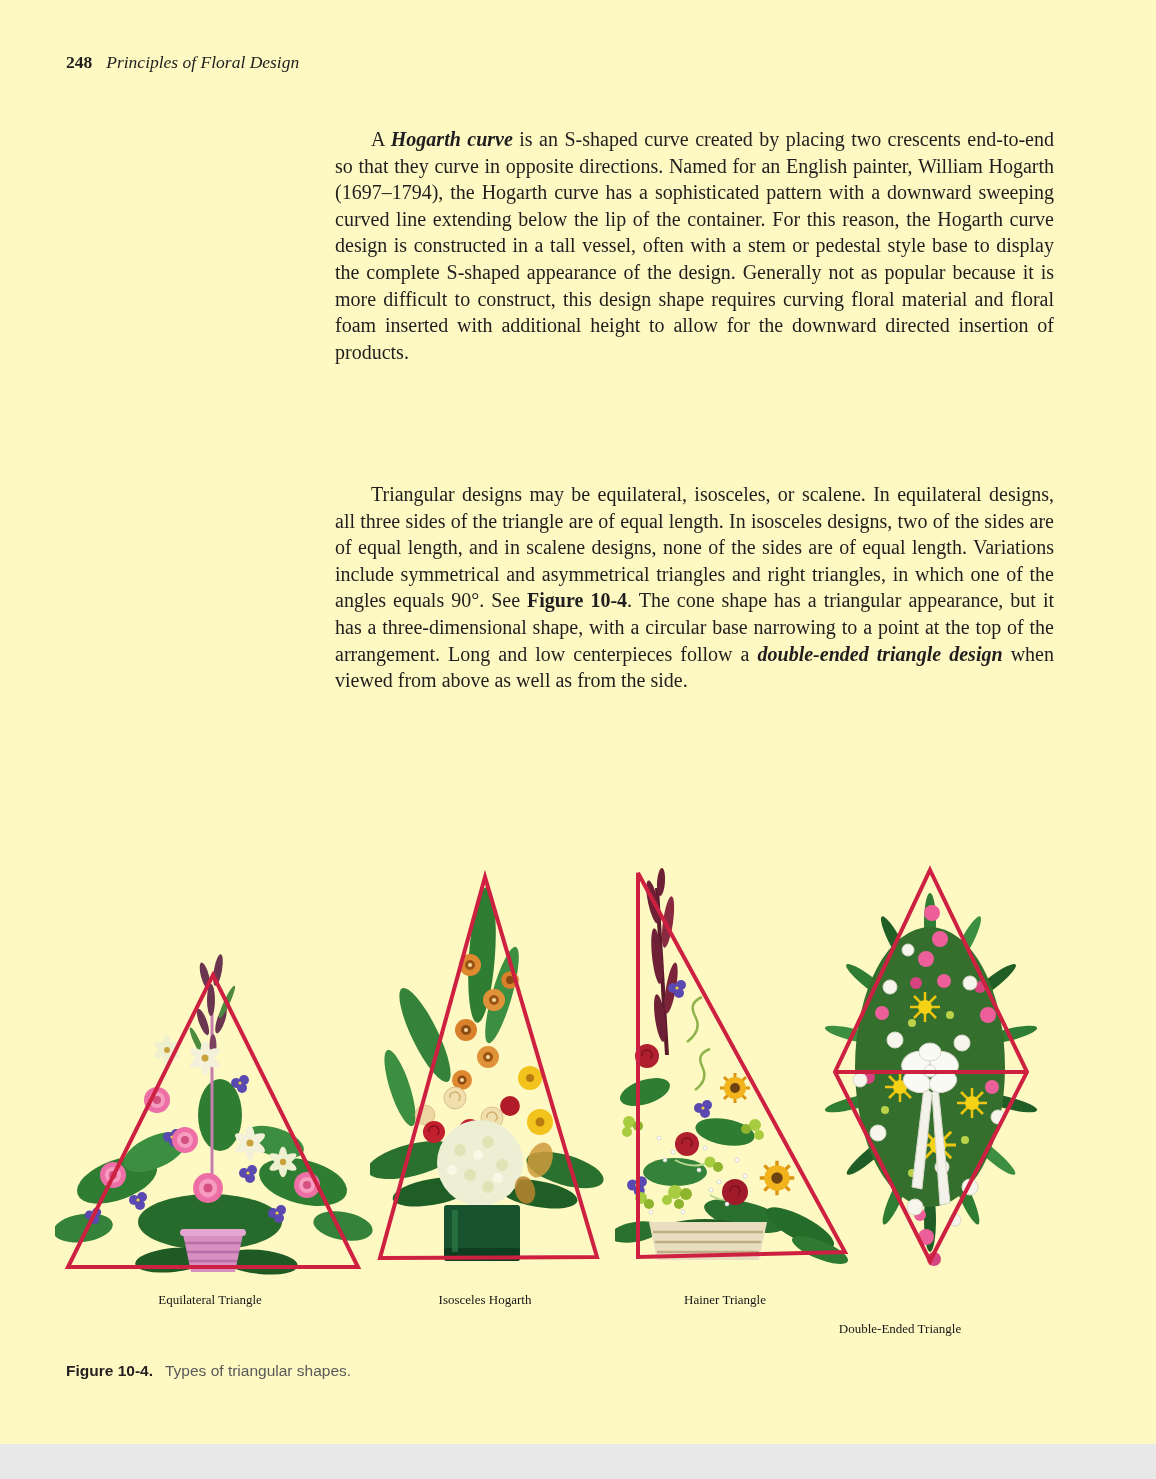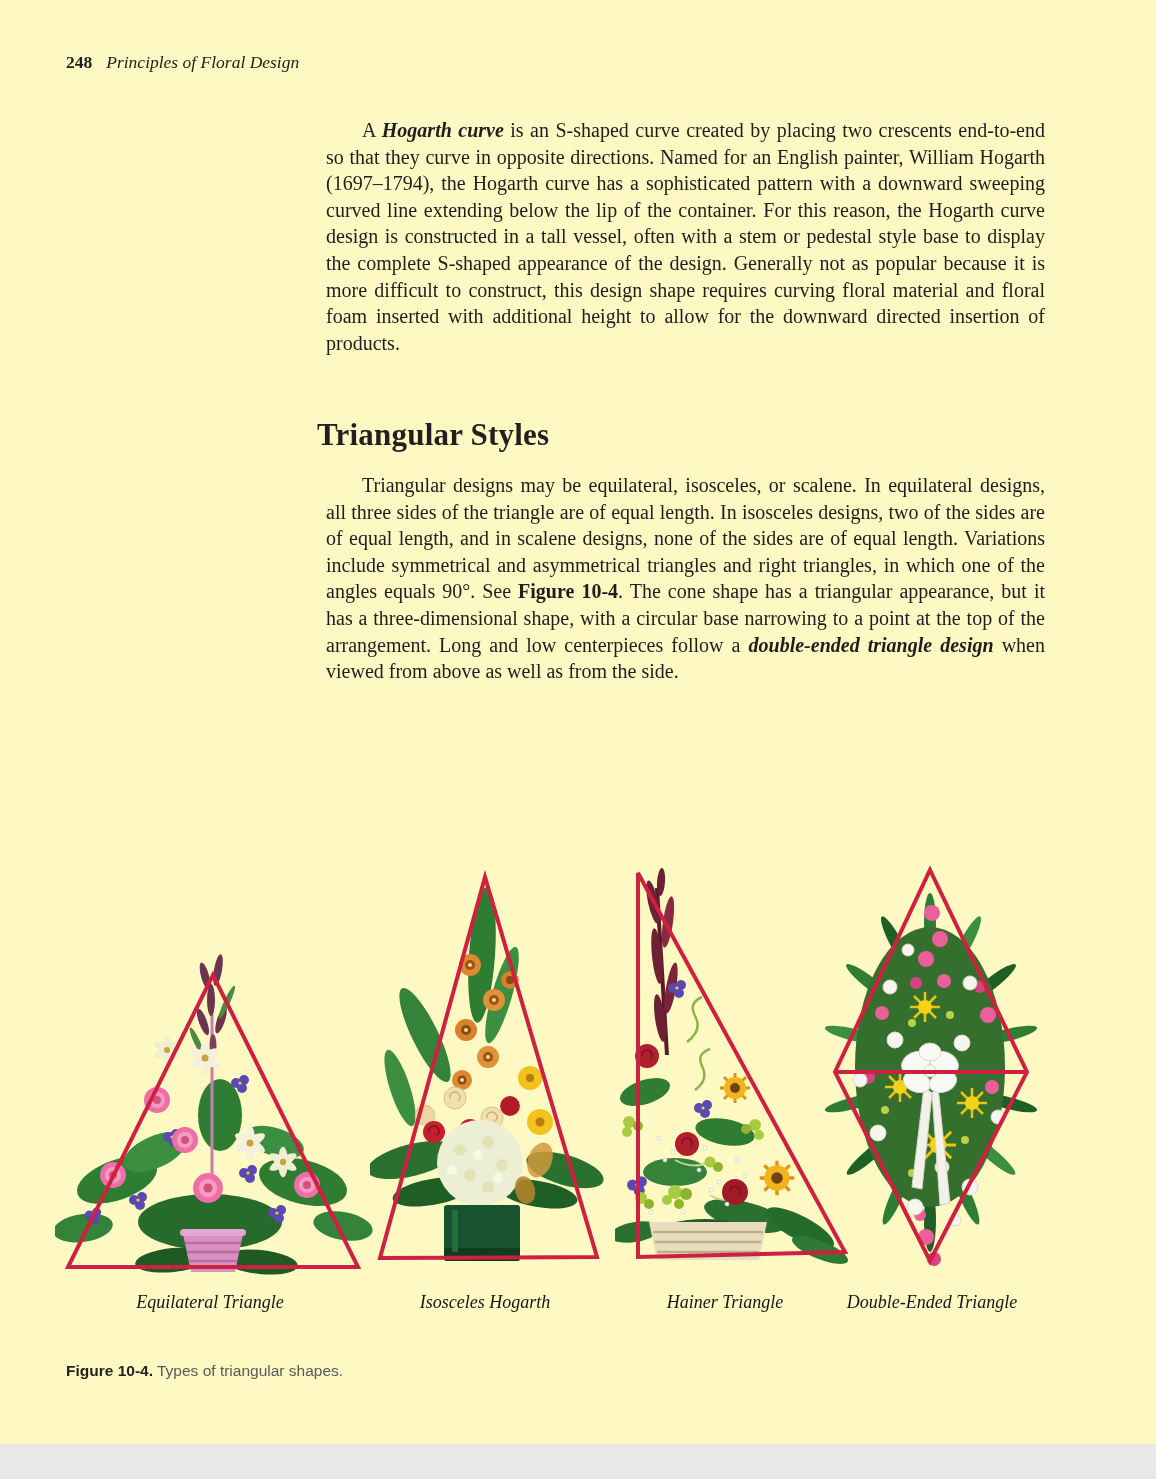--- a/index.html
+++ b/index.html
@@ -9,65 +9,64 @@
     font-family:"Liberation Serif","DejaVu Serif",serif;color:#1f1d1e;
   }
   
   .runhead{position:absolute;left:66px;top:52px;font-size:17.5px;}
   .runhead .pagenum{font-weight:bold;font-style:normal;}
   .runhead .booktitle{font-style:italic;margin-left:14px;}
   
   .bodypara{
     position:absolute;left:318px;width:719px;
     font-size:20px;line-height:26.6px;text-align:justify;
-    text-indent:36px;margin:8px;hyphens:none;
+    text-indent:36px;margin:17px;hyphens:none;
   }
   .p1{top:109px;}
   .p2{top:464px;}
   .bodypara .b{font-weight:bold;}
   .bodypara .i{font-style:italic;}
   .secthead{
     position:absolute;left:317px;top:418px;margin:0;
     font-size:31px;font-weight:bold;line-height:1.1;color:#231f20;
     letter-spacing:.2px;
   }
   
   .figpanel{position:absolute;}
   .figpanel svg{display:block;}
   .overlay{fill:none;stroke:var(--overlay,#ce2040);stroke-width:4px;stroke-linejoin:miter;}
   .overlay-line{stroke:var(--overlay,#ce2040);stroke-width:4px;}
   .figlabel{
     position:absolute;top:1292px;width:240px;text-align:center;
-    font-size:18px;color:#171516;font-style:italic;
+    font-size:13px;color:#171516;
   }
-  .lbl1{left:90px;} .lbl2{left:365px;} .lbl3{left:605px;} .lbl4{left:812px;}
+  .lbl1{left:90px;} .lbl2{left:365px;} .lbl3{left:605px;} .lbl4{left:780px;margin-top:29px;}
   .credit{
     position:absolute;left:0;right:128px;top:1338px;text-align:right;
     font-family:"Liberation Sans","DejaVu Sans",sans-serif;
     font-size:11px;color:#8c8c8c;letter-spacing:.1px;
   }
   .figcaption{
     position:absolute;left:66px;top:1362px;
     font-family:"Liberation Sans","DejaVu Sans",sans-serif;
     font-size:15.5px;color:#58595b;
   }
-  .figcaption .fnum{font-weight:bold;color:#231f20;margin-right:4px;}
+  .figcaption .fnum{font-weight:bold;color:#231f20;margin-right:12px;}
 </style>
 </head>
 <body>
 
 <div class="page">
 
   <div class="runhead">
     <span class="pagenum">248</span><span class="booktitle">Principles of Floral Design</span>
   </div>
 
   <p class="bodypara p1"><span>A </span><span class="b i">Hogarth curve</span><span> is an S-shaped curve created by placing two crescents end-to-end so that they curve in opposite directions. Named for an English painter, William Hogarth (1697–1794), the Hogarth curve has a sophisticated pattern with a downward sweeping curved line extending below the lip of the container. For this reason, the Hogarth curve design is constructed in a tall vessel, often with a stem or pedestal style base to display the complete S-shaped appearance of the design. Generally not as popular because it is more difficult to construct, this design shape requires curving floral material and floral foam inserted with additional height to allow for the downward directed insertion of products.</span></p>
 
-  <h1 class="secthead">Triangular Styles</h1>
 
   <p class="bodypara p2"><span>Triangular designs may be equilateral, isosceles, or scalene. In equilateral designs, all three sides of the triangle are of equal length. In isosceles designs, two of the sides are of equal length, and in scalene designs, none of the sides are of equal length. Variations include symmetrical and asymmetrical triangles and right triangles, in which one of the angles equals 90°. See </span><span class="b">Figure 10-4</span><span>. The cone shape has a triangular appearance, but it has a three-dimensional shape, with a circular base narrowing to a point at the top of the arrangement. Long and low centerpieces follow a </span><span class="b i">double-ended triangle design</span><span> when viewed from above as well as from the side.</span></p>
 
   <div class="figpanel" style="left:55px;top:930px;">
     <svg width="320" height="355" viewBox="0 0 320 355">
 
       <g>
         <ellipse cx="62" cy="250" rx="42" ry="20" fill="#2f7d33" transform="rotate(-20 62 250)"></ellipse>
         <ellipse cx="248" cy="252" rx="45" ry="22" fill="#2e7d32" transform="rotate(14 248 252)"></ellipse>
         <ellipse cx="155" cy="292" rx="72" ry="28" fill="#276b2c"></ellipse>

